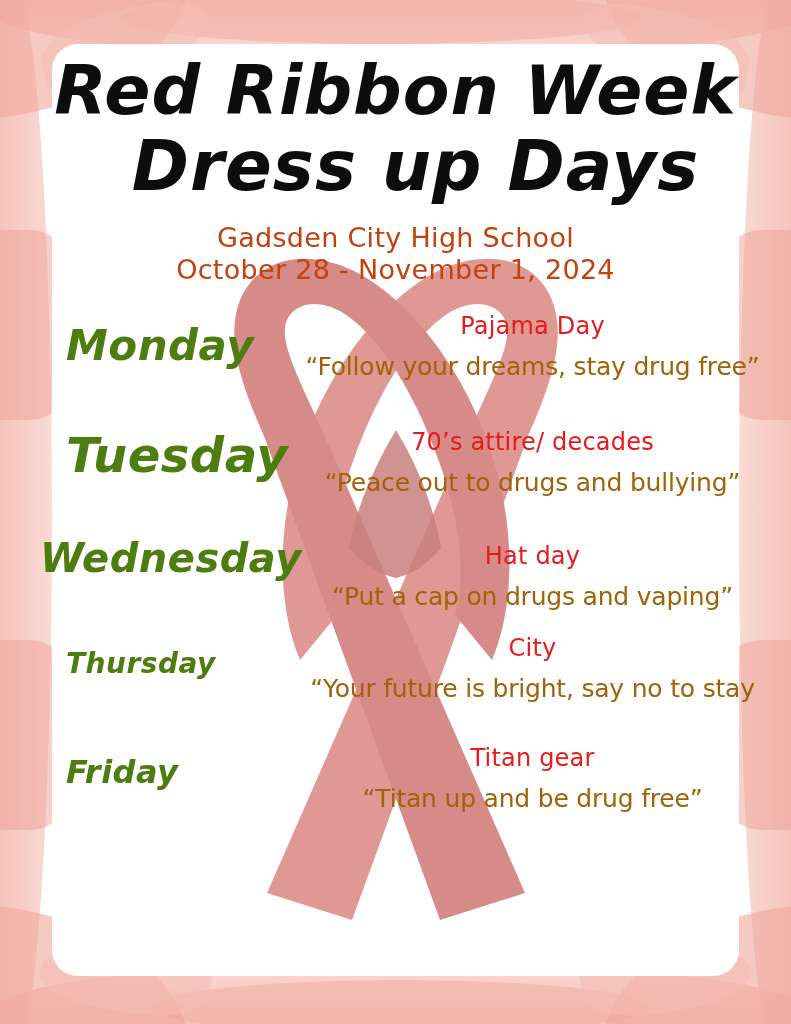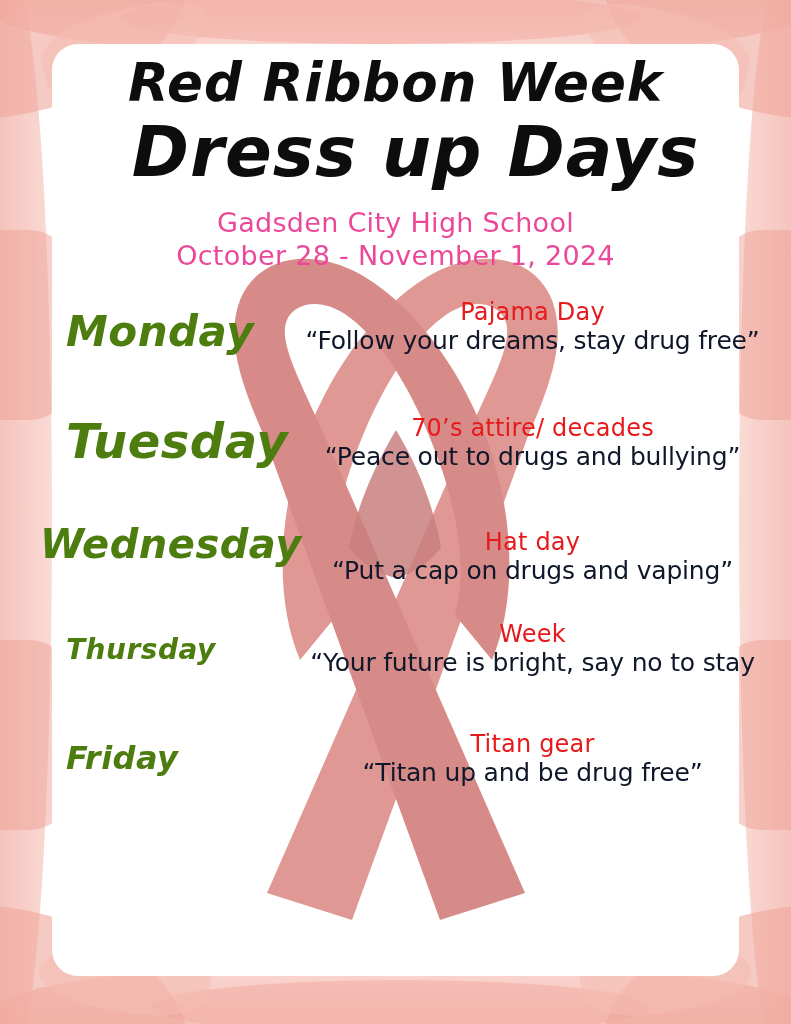--- a/index.html
+++ b/index.html
@@ -114,27 +114,27 @@
     padding-top: 58px;
   }
   .title-line {
     font-family: "DejaVu Sans", sans-serif;
     font-weight: bold;
     font-style: italic;
     color: #0d0d0d;
     letter-spacing: 1px;
     line-height: .96;
   }
-  .title-1 { font-size: 53px; }
+  .title-1 { font-size: 68px; }
   .title-2 { font-size: 69px; margin-top: 10px; margin-left: 40px; }
 
   .subtitle {
     text-align: center;
     margin-top: 22px;
-    color: #ec4899;
+    color: #c2410c;
     font-family: "DejaVu Sans", sans-serif;
     font-size: 27px;
     line-height: 1.22;
     letter-spacing: .3px;
   }
 
   .schedule {
     margin-top: 24px;
     position: relative;
   }
@@ -164,25 +164,25 @@
   }
   .theme {
     color: #e8191b;
     font-family: "DejaVu Sans", sans-serif;
     font-weight: normal;
     font-size: 24px;
     letter-spacing: .2px;
     line-height: 1.1;
   }
   .quote {
-    color: #0f172a;
+    color: #a16207;
     font-family: "DejaVu Sans", sans-serif;
     font-size: 25px;
     line-height: 1.14;
-    margin-top: 2px;
+    margin-top: 13px;
     letter-spacing: -.2px;
   }
 
   
   .row-monday .day { font-size: 42px; padding-top: 10px; }
   .row-monday .detail { padding-top: 2px; }
   .row-tuesday .day { font-size: 48px; padding-top: 12px; }
   .row-tuesday .detail { padding-top: 14px; }
   .row-wednesday .day { font-size: 40px; padding-top: 16px; padding-left: 40px; }
   .row-wednesday .detail { padding-top: 24px; }
@@ -260,21 +260,21 @@
         <div class="day">Wednesday</div>
         <div class="detail">
           <div class="theme">Hat day</div>
           <div class="quote">“Put a cap on drugs and vaping”</div>
         </div>
       </div>
 
       <div class="row row-thursday">
         <div class="day">Thursday</div>
         <div class="detail">
-          <div class="theme">Week</div>
+          <div class="theme">City</div>
           <div class="quote">“Your future is bright, say no to stay</div>
         </div>
       </div>
 
       <div class="row row-friday">
         <div class="day">Friday</div>
         <div class="detail">
           <div class="theme">Titan gear</div>
           <div class="quote">“Titan up and be drug free”</div>
         </div>

